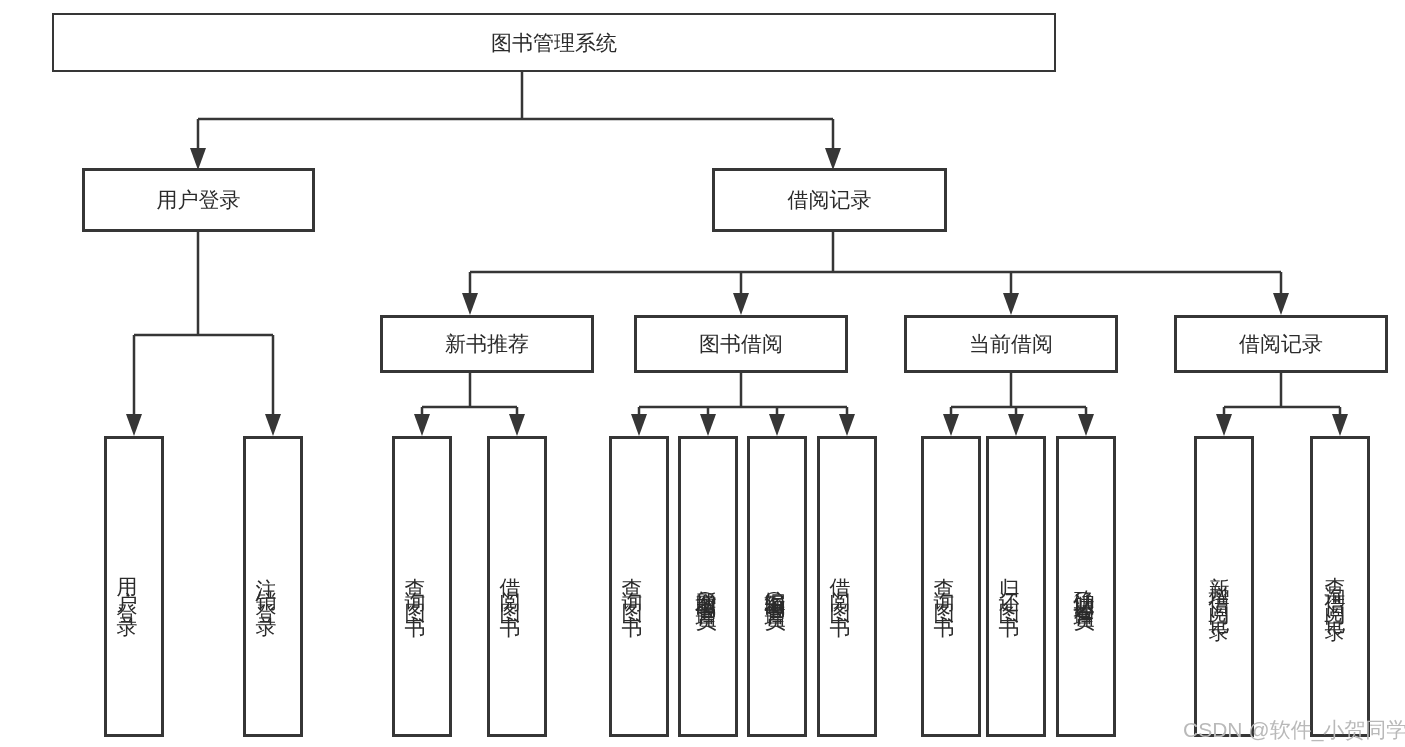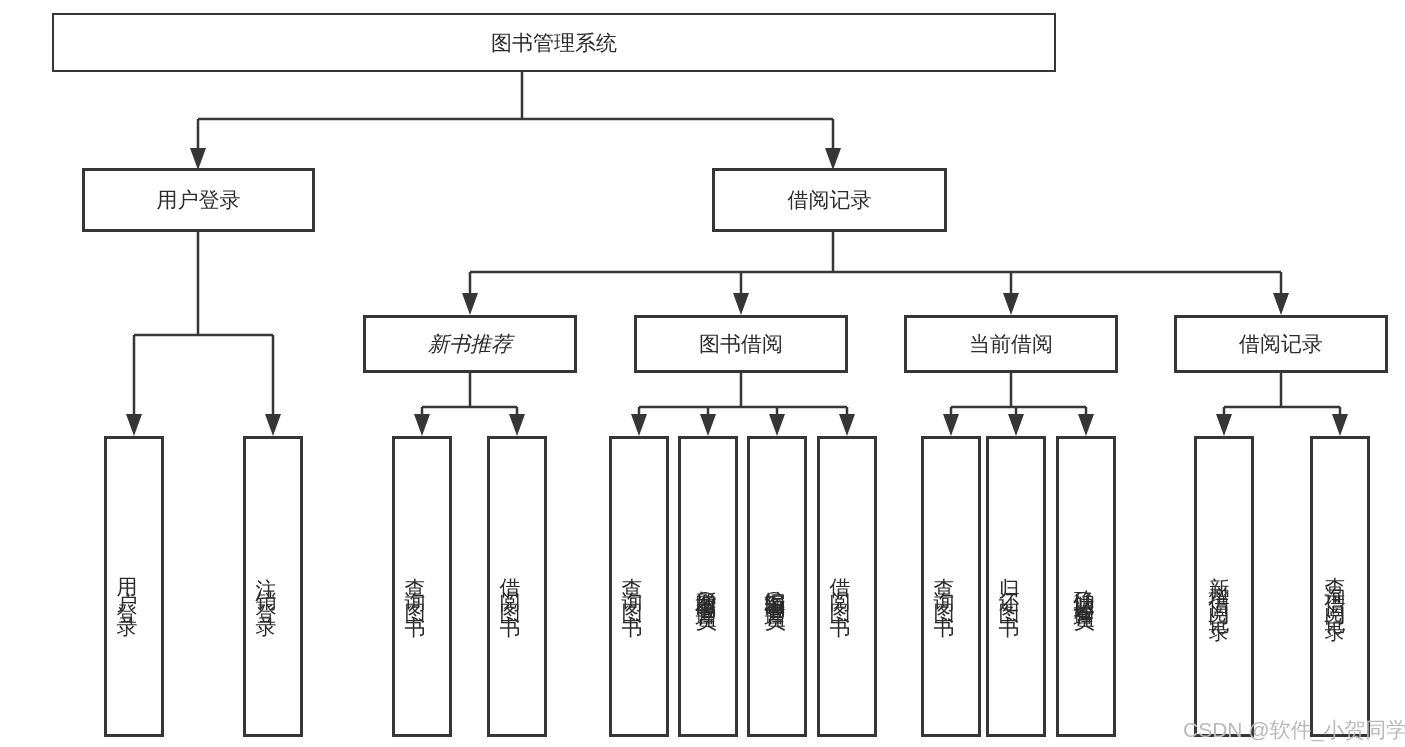--- a/index.html
+++ b/index.html
@@ -26,21 +26,21 @@
     align-items: center;
     justify-content: center;
     color: #2b2b2b;
     font-size: 21px;
     text-align: center;
   }
   .root  { left: 20px;  top: 13px;  width: 1004px; height: 59px; border-width: 2.5px; margin-left: 32px; }
   .l2a   { left: 82px;  top: 168px; width: 233px;  height: 64px; }
   .l2b   { left: 712px; top: 168px; width: 235px;  height: 64px; }
   .l3    { top: 315px;  width: 214px; height: 58px; }
-  .l3-1  { left: 363px; font-style: italic; }
+  .l3-1  { left: 380px; }
   .l3-2  { left: 634px; }
   .l3-3  { left: 904px; }
   .l3-4  { left: 1174px; }
   .leaf {
     top: 436px;
     width: 60px;
     height: 301px;
     writing-mode: vertical-rl;
     text-orientation: mixed;
     line-height: 1;

